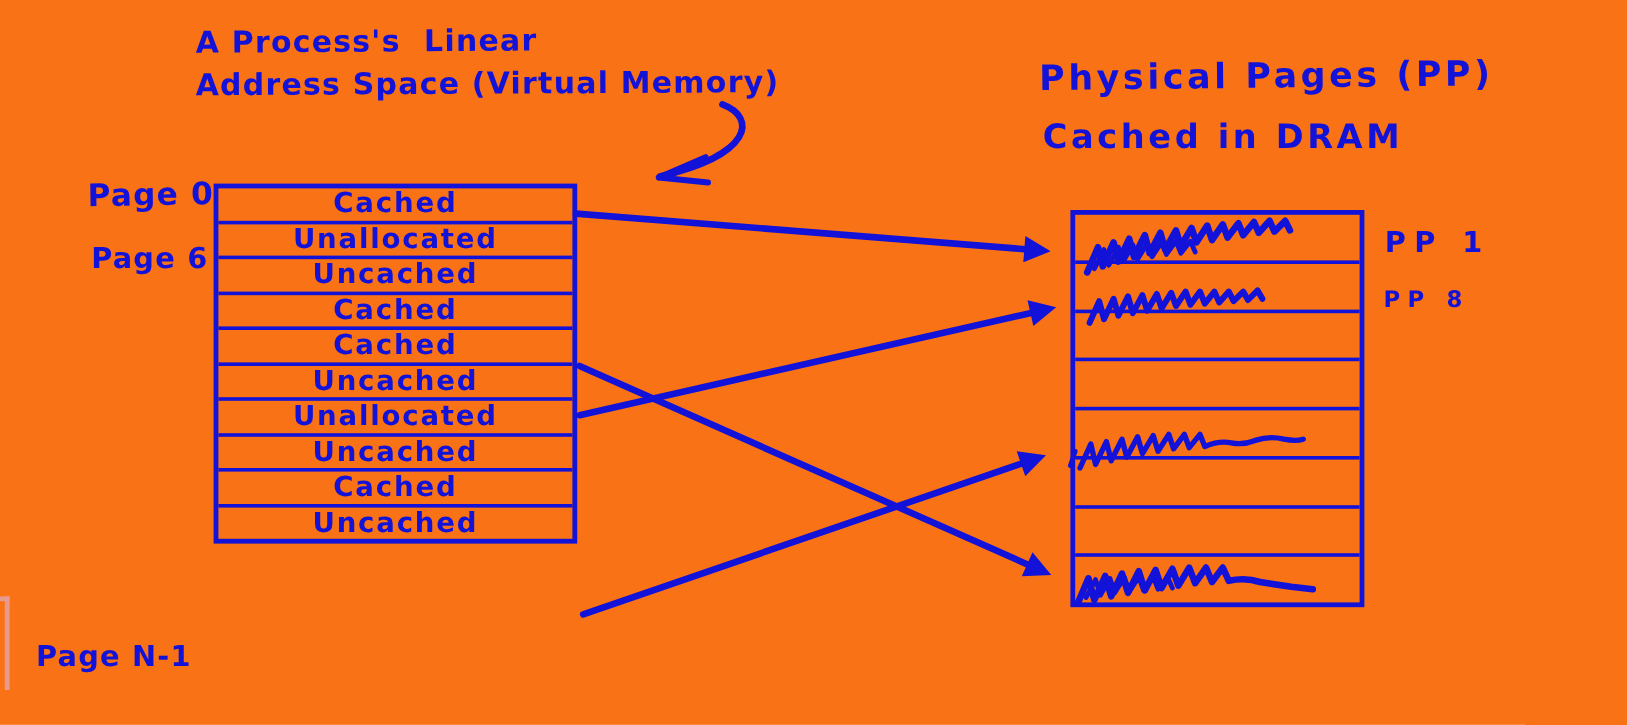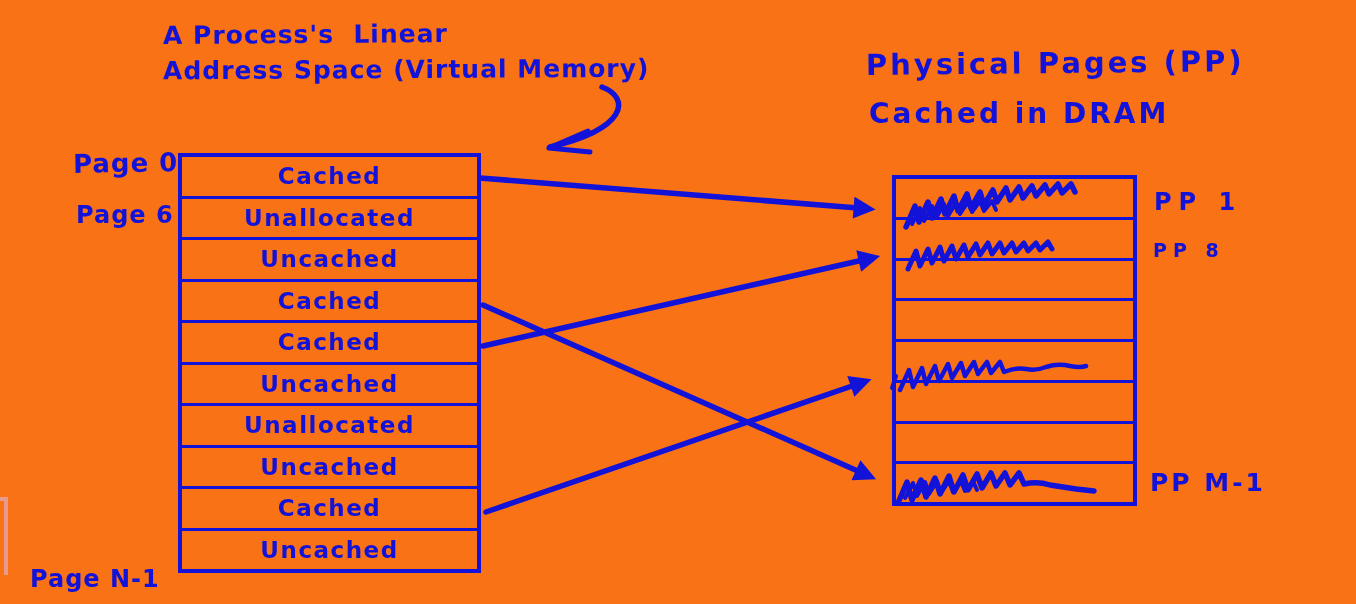--- a/index.html
+++ b/index.html
@@ -13,42 +13,42 @@
   .abs { position:absolute; }
 
   
   .lt1 { left:163px; top:20px;  font-size:25px; transform:rotate(-0.4deg); }
   .lt2 { left:163px; top:55px;  font-size:25px; transform:rotate(-0.3deg); }
   .rt1 { left:866px; top:46px;  font-size:29px; letter-spacing:3px; transform:rotate(-0.6deg); }
   .rt2 { left:869px; top:97px;  font-size:28px; letter-spacing:3px;text-align:center; }
 
   
   .vtable {
-    left:178px; top:153px; width:303px; height:420px;
+    left:178px; top:153px; width:303px; height:300px;
     border:4px solid var(--ink); display:flex; flex-direction:column;
   }
   .vtable .row {
     flex:1; display:flex; align-items:center; justify-content:center;
     border-bottom:3px solid var(--ink); font-size:23px; font-weight:700;
     letter-spacing:1.5px;
   }
   .vtable .row:last-child { border-bottom:none; }
 
   
   .ptable {
     left:892px; top:175px; width:245px; height:331px;
     border:4px solid var(--ink); display:flex; flex-direction:column;
   }
   .ptable .row { flex:1; border-bottom:3px solid var(--ink); }
   .ptable .row:last-child { border-bottom:none; }
 
   
   .page0  { left:73px;  top:148px; font-size:26px; transform:rotate(-1deg); }
   .page1  { left:76px;  top:201px; font-size:24px; }
-  .pageN1 { left:30px;  top:533px; font-size:24px;margin-top:32px; }
+  .pageN1 { left:30px;  top:533px; font-size:24px; }
   .pp0    { left:1154px; top:188px; font-size:24px; letter-spacing:7px; }
   .pp1    { left:1153px; top:239px; font-size:19px; letter-spacing:6px; font-weight:600; }
   .ppm1   { left:1150px; top:468px; font-size:25px; letter-spacing:3px; }
 
   
   .clip-rect {
     left:-14px; top:497px; width:22px; height:78px;
     border:4px solid var(--highlight); border-bottom:none; background:transparent;
   }
 
@@ -90,21 +90,20 @@
     <div class="row"></div>
     <div class="row"></div>
     <div class="row"></div>
     <div class="row"></div>
     <div class="row"></div>
     <div class="row"></div>
   </div>
 
   <div class="abs hand pp0">PP 1</div>
   <div class="abs hand pp1">PP 8</div>
-  <div class="abs hand ppm1">PP M-1</div>
 
   <svg class="overlay" viewBox="0 0 1356 604">
     <defs>
       <marker id="ah" viewBox="0 0 10 10" refX="2" refY="5" markerUnits="userSpaceOnUse" markerWidth="26" markerHeight="22" orient="auto">
         <path d="M0,0 L10,5 L0,10 z" fill="#1212d8"></path>
       </marker>
     </defs>
 
     <line class="ink" x1="480" y1="178" x2="858" y2="208" stroke-width="5.5" marker-end="url(#ah)"></line>
     <line class="ink" x1="483" y1="346" x2="863" y2="260" stroke-width="5.5" marker-end="url(#ah)"></line>

